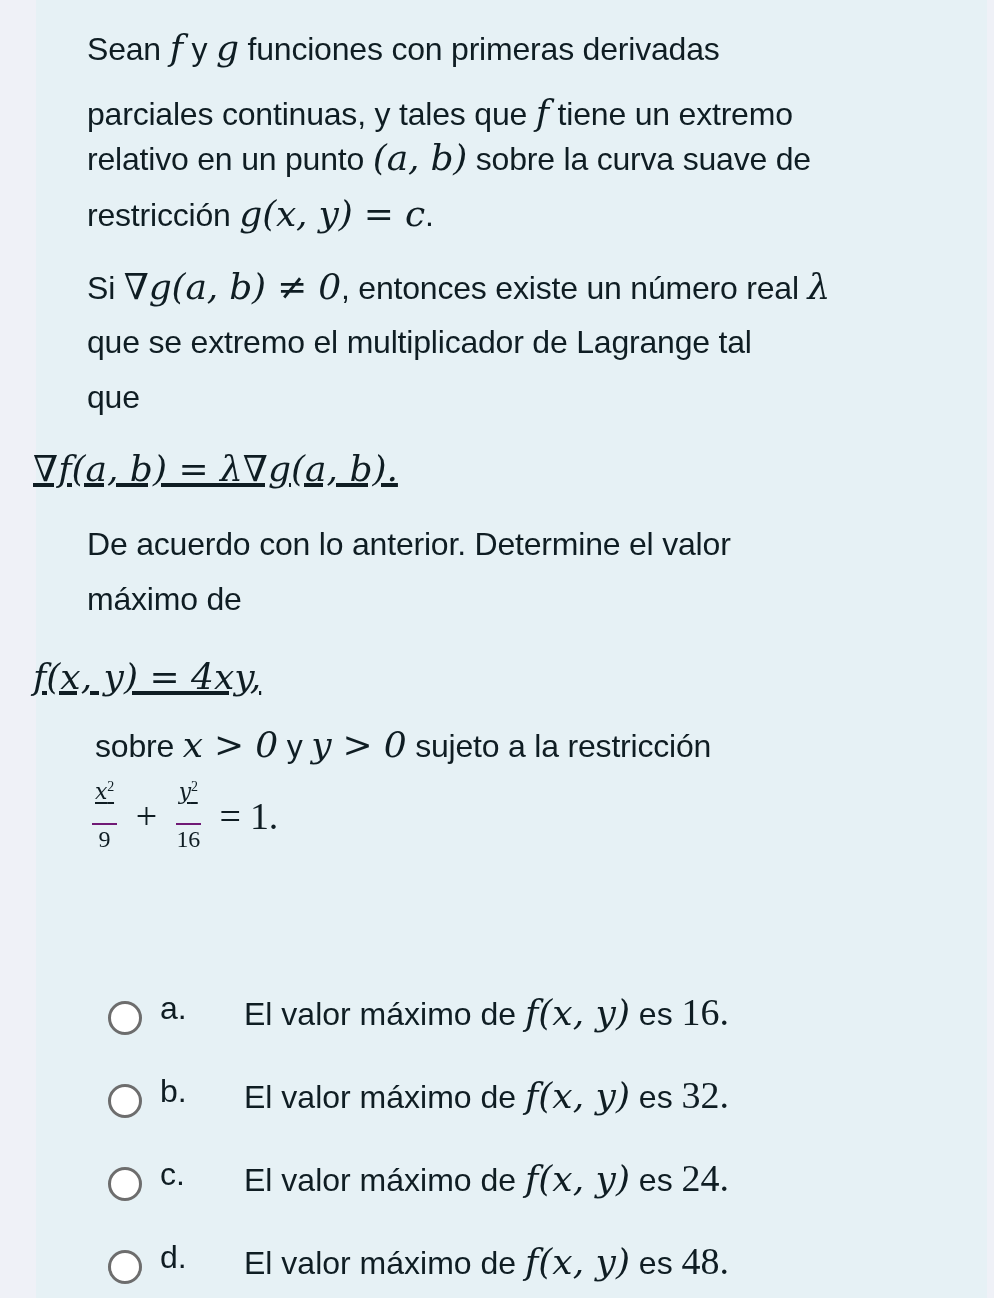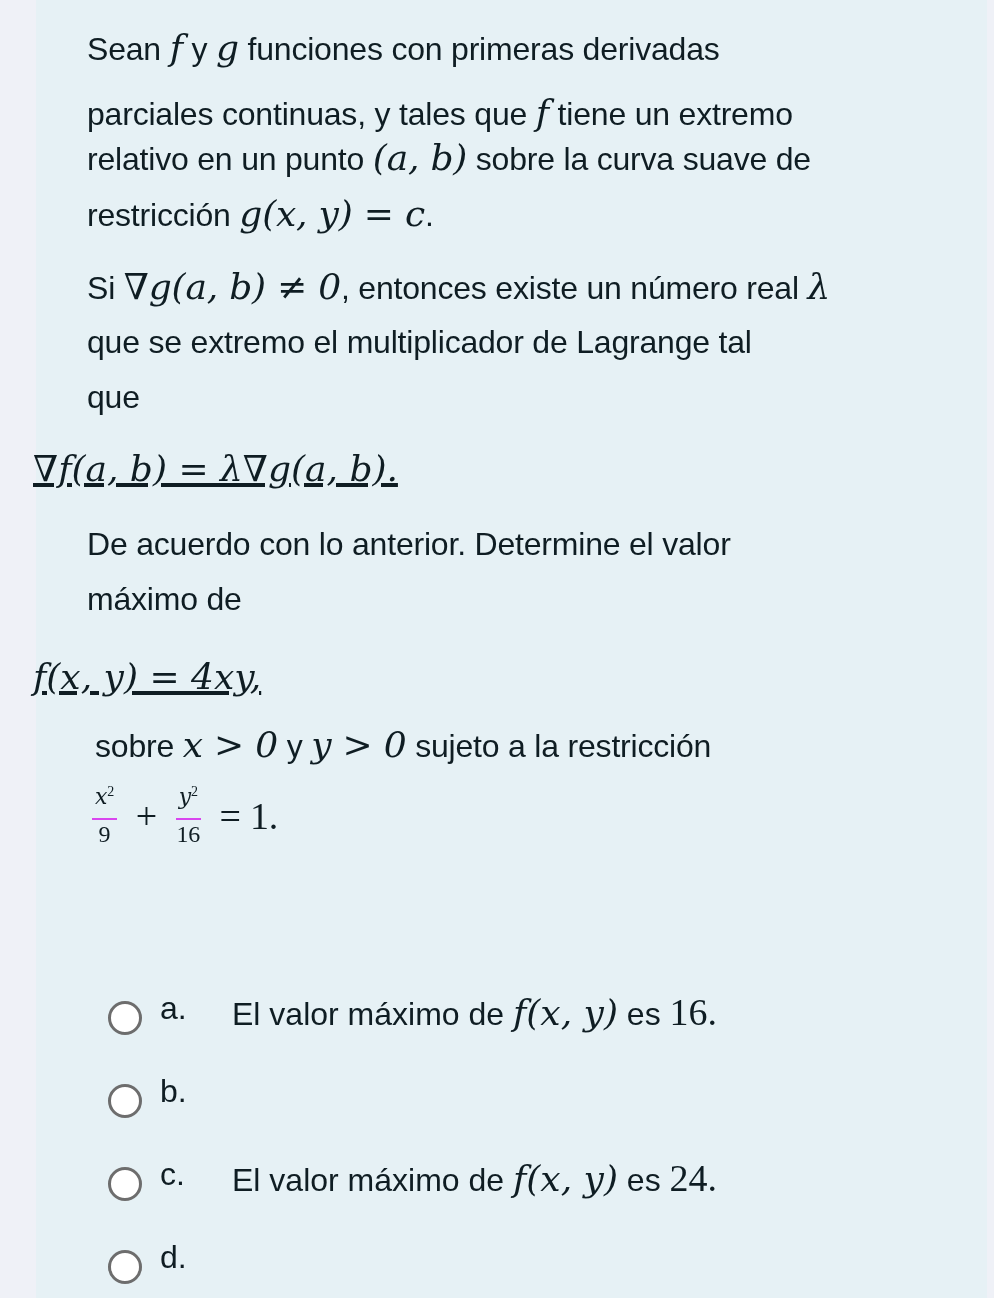--- a/index.html
+++ b/index.html
@@ -60,22 +60,23 @@
     display: inline-block;
     vertical-align: middle;
     text-align: center;
     font-family: "Liberation Serif", serif;
     line-height: 1;
     margin: 0 4px;
   }
   .frac .num {
     display: block;
     font-size: 22px;
-    padding: 0 3px 10px;
-    border-bottom: 2px solid #d946ef;
+    padding: 0 3px 19px;
+    border-bottom: 2px solid #701a75;
+    text-decoration: underline;
   }
   .frac .num i { font-family: "DejaVu Serif", serif; font-size: 22px; }
   .frac .num sup { font-size: 14px; font-style: normal; }
   .frac .den {
     display: block;
     font-size: 24px;
     padding-top: 2px;
   }
   .option {
     position: absolute;
@@ -96,21 +97,21 @@
     margin-top: 10px;
   }
   .opt-letter {
     position: absolute;
     left: 52px;
     font-size: 32px;
     top: 2px;
   }
   .opt-text {
     position: absolute;
-    left: 124px;
+    left: 136px;
     font-size: 32px;
     white-space: nowrap;
     top: 2px;
   }
   .opt-text .m { font-size: 36px; }
   .opt-text .mr { font-size: 38px; }
 </style>
 </head>
 <body>
 
@@ -160,22 +161,24 @@
 </div>
 
 <div class="option" style="top:988px">
   <span class="radio"></span>
   <span class="opt-letter">a.</span>
   <span class="opt-text"><span>El valor máximo de </span><span class="m">f(x, y)</span><span> es </span><span class="mr">16</span><span class="mr">.</span></span>
 </div>
 <div class="option" style="top:1071px">
   <span class="radio"></span>
   <span class="opt-letter">b.</span>
+  <span class="opt-text"><span>El valor máximo de </span><span class="m">f(x, y)</span><span> es </span><span class="mr">32</span><span class="mr">.</span></span>
 </div>
 <div class="option" style="top:1154px">
   <span class="radio"></span>
   <span class="opt-letter">c.</span>
   <span class="opt-text"><span>El valor máximo de </span><span class="m">f(x, y)</span><span> es </span><span class="mr">24</span><span class="mr">.</span></span>
 </div>
 <div class="option" style="top:1237px">
   <span class="radio"></span>
   <span class="opt-letter">d.</span>
+  <span class="opt-text"><span>El valor máximo de </span><span class="m">f(x, y)</span><span> es </span><span class="mr">48</span><span class="mr">.</span></span>
 </div>
 
 </body></html>

